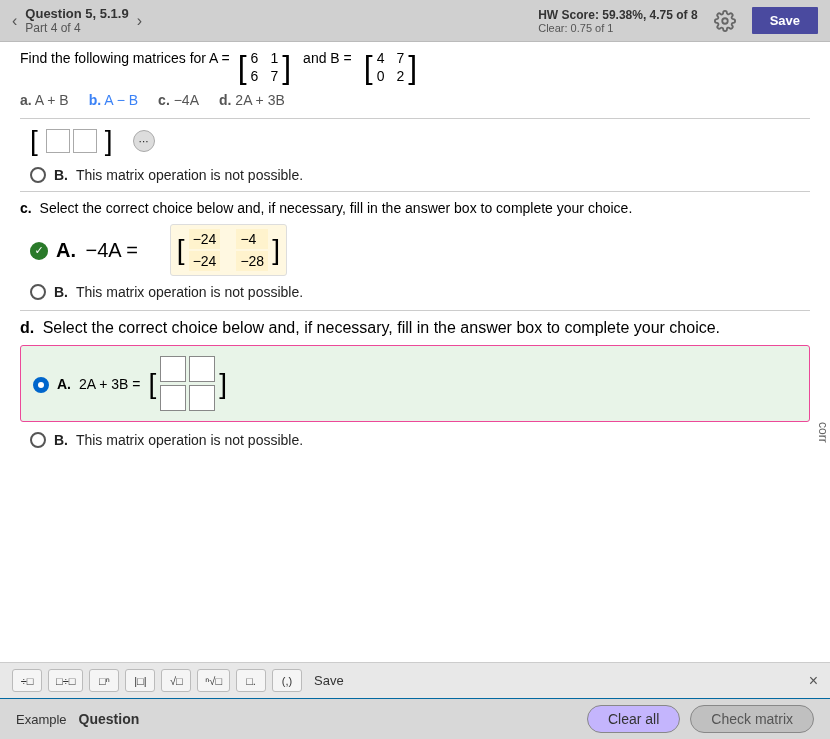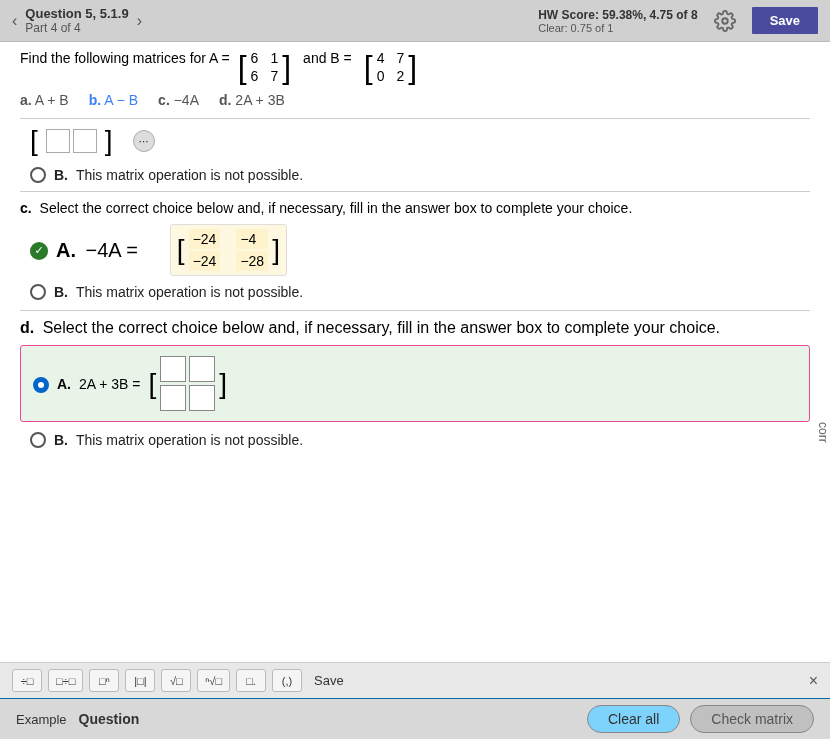--- a/index.html
+++ b/index.html
@@ -248,21 +248,21 @@
       cursor: pointer;
     }
 
     .bottom-right {
       display: flex;
       align-items: center;
       gap: 10px;
     }
 
     .clear-all-btn {
-      background: #7dd3fc;
+      background: #c4b5fd;
       border: 1px solid #888;
       border-radius: 20px;
       padding: 5px 20px;
       font-size: 14px;
       cursor: pointer;
       color: #333;
     }
 
     .check-answer-btn {
       background: #c0c0c0;

